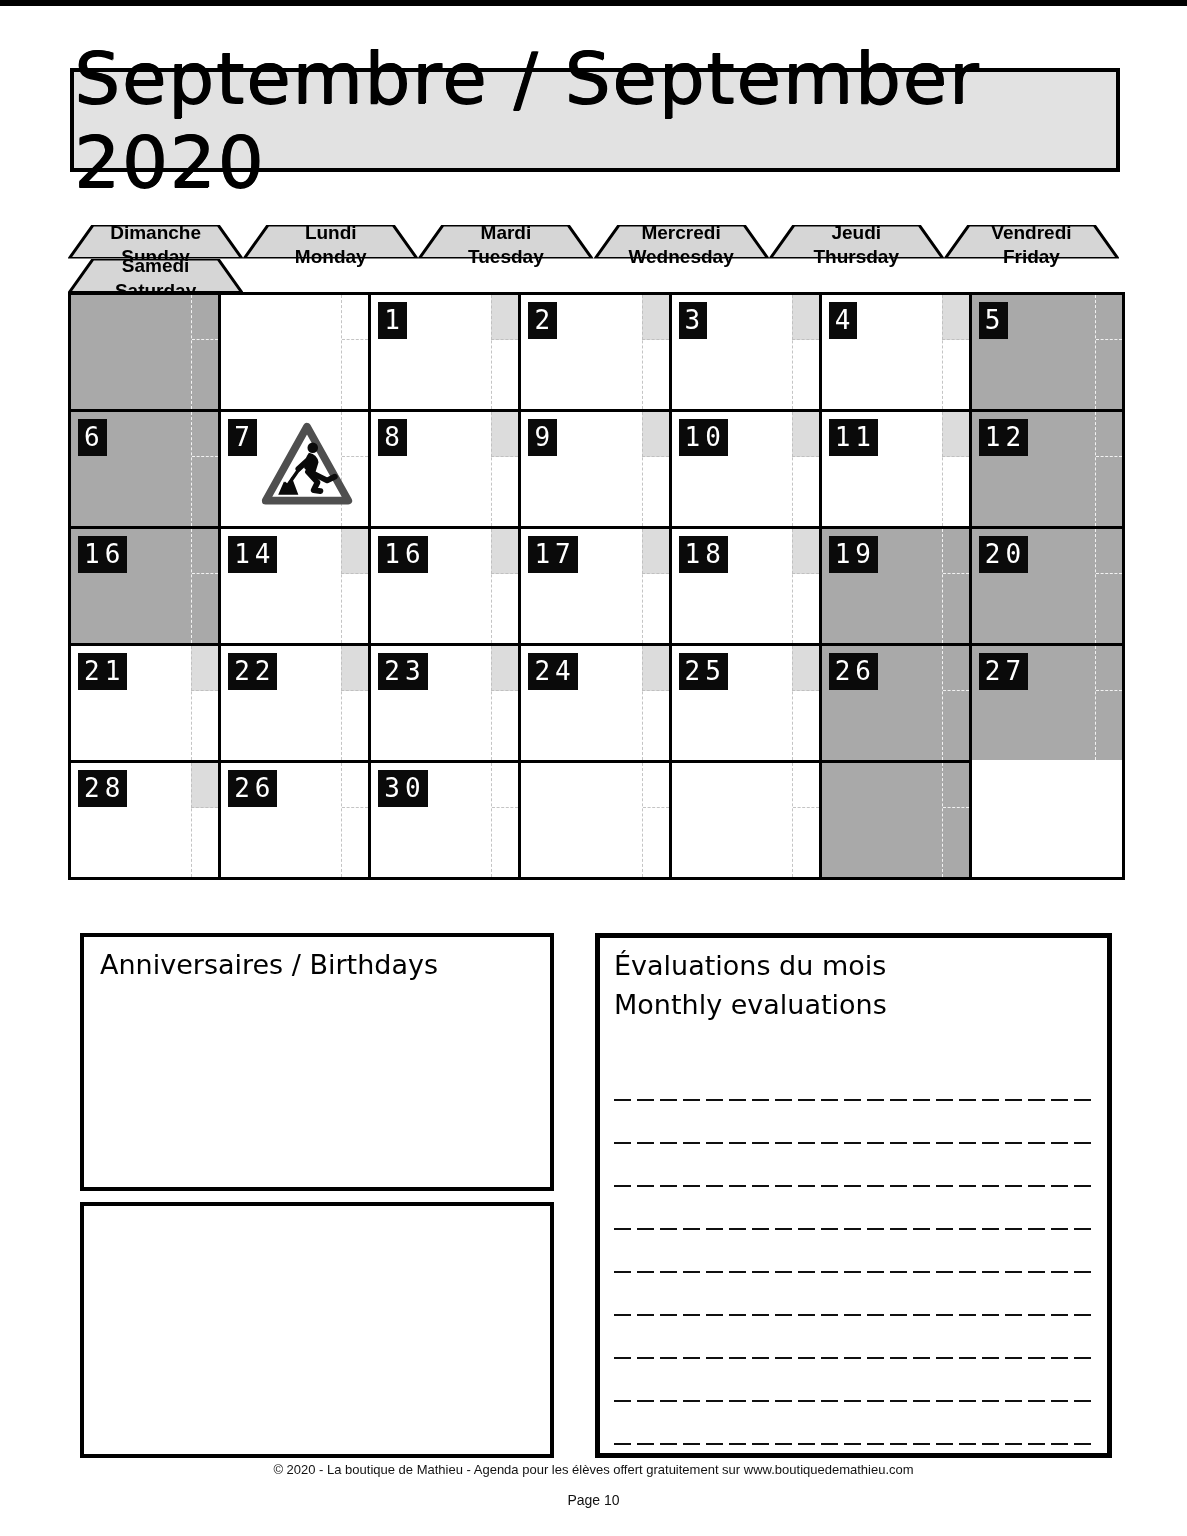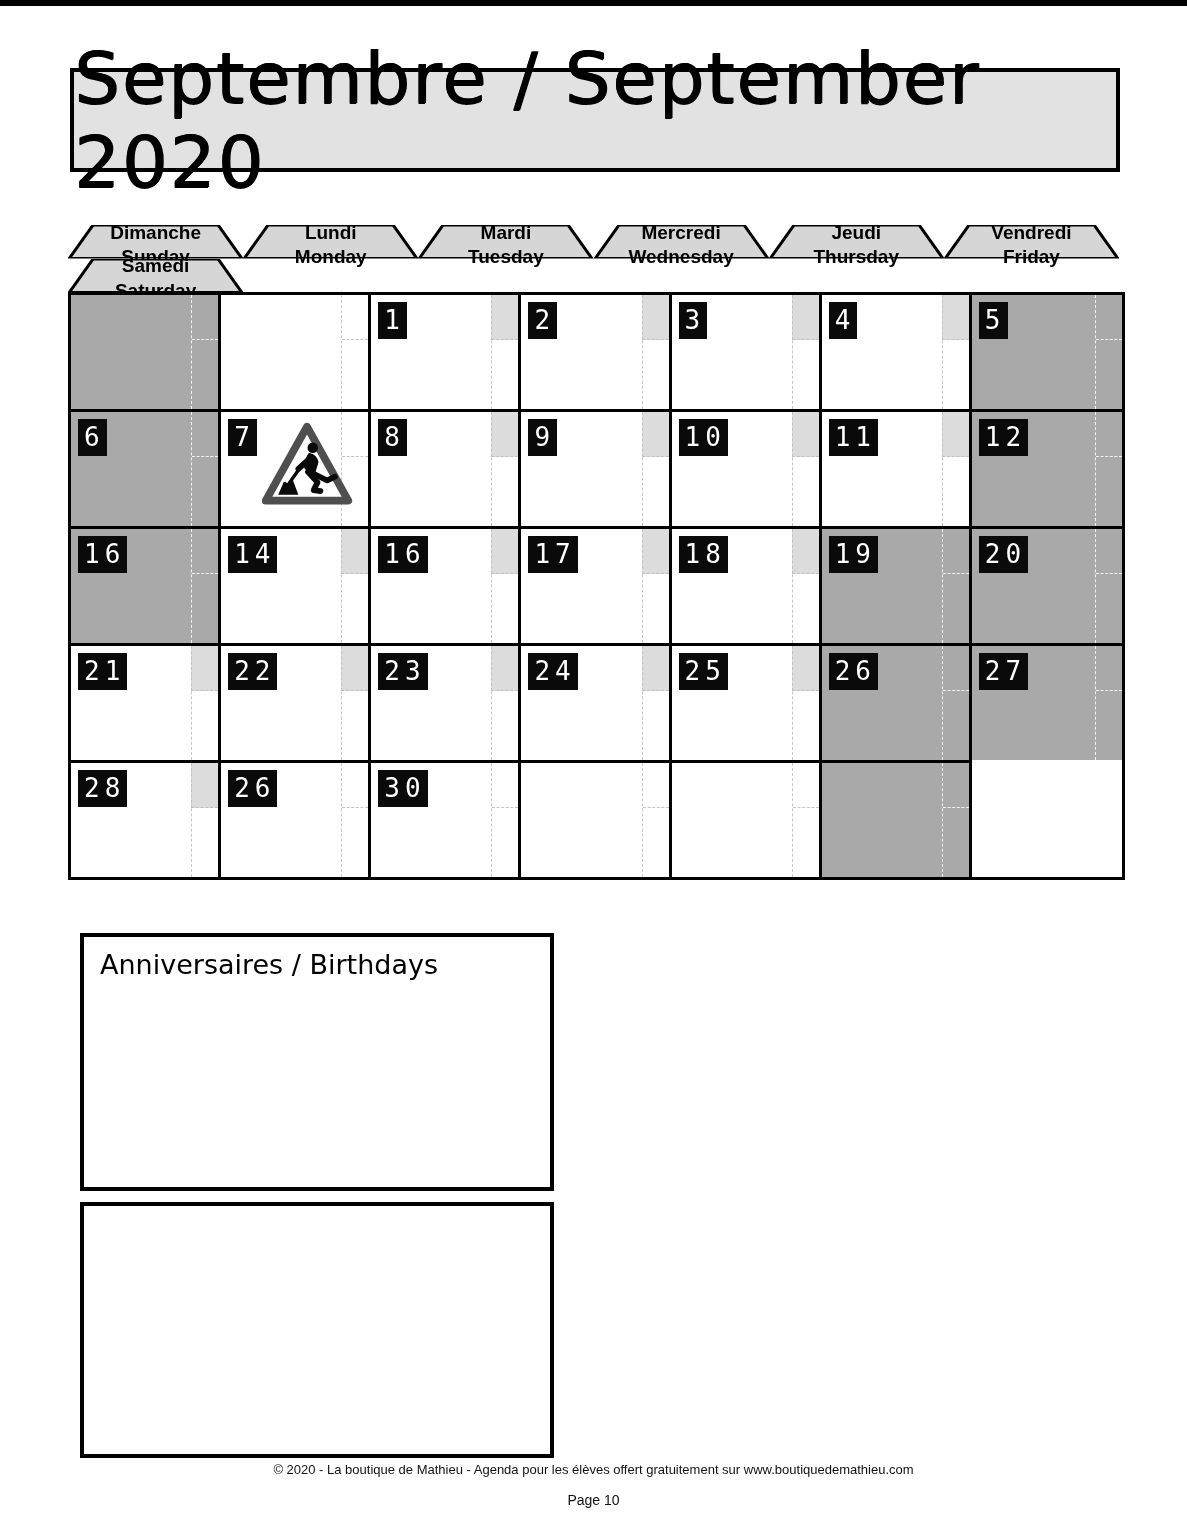--- a/index.html
+++ b/index.html
@@ -342,16 +342,33 @@
         <span class="hline"></span>
       </div>
     </div>
 
   <div id="birthdays-box" class="bbox">
     <div class="hand">Anniversaires / Birthdays</div>
   </div>
 
   <div id="notes-box" class="bbox"></div>
 
+  <div id="evals-box" class="bbox">
+    <div class="hand">
+      <div>Évaluations du mois</div>
+      <div>Monthly evaluations</div>
+    </div>
+    <div id="wlines">
+        <div class="wline"></div>
+        <div class="wline"></div>
+        <div class="wline"></div>
+        <div class="wline"></div>
+        <div class="wline"></div>
+        <div class="wline"></div>
+        <div class="wline"></div>
+        <div class="wline"></div>
+        <div class="wline"></div>
+      </div>
+  </div>
 
   <div id="footer-credit">© 2020 - La boutique de Mathieu - Agenda pour les élèves offert gratuitement sur www.boutiquedemathieu.com</div>
   <div id="page-num">Page 10</div>
 </div>
 
 </body></html>

